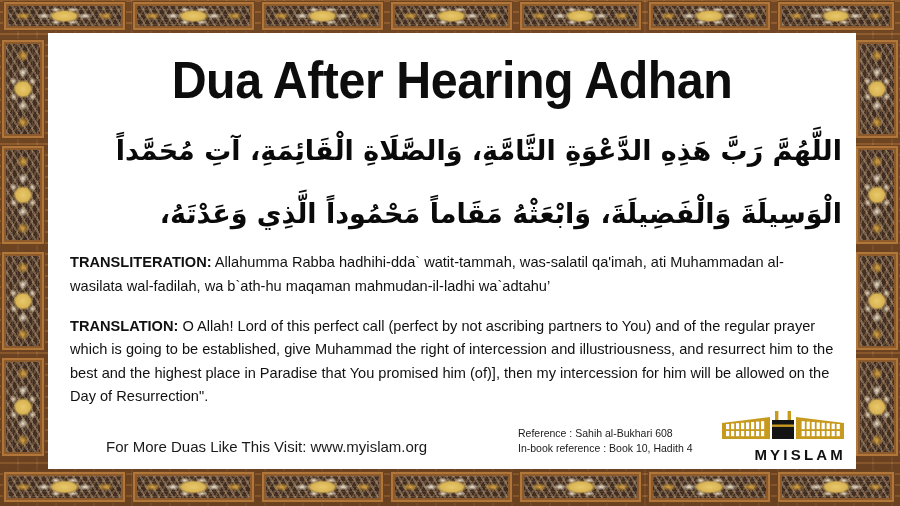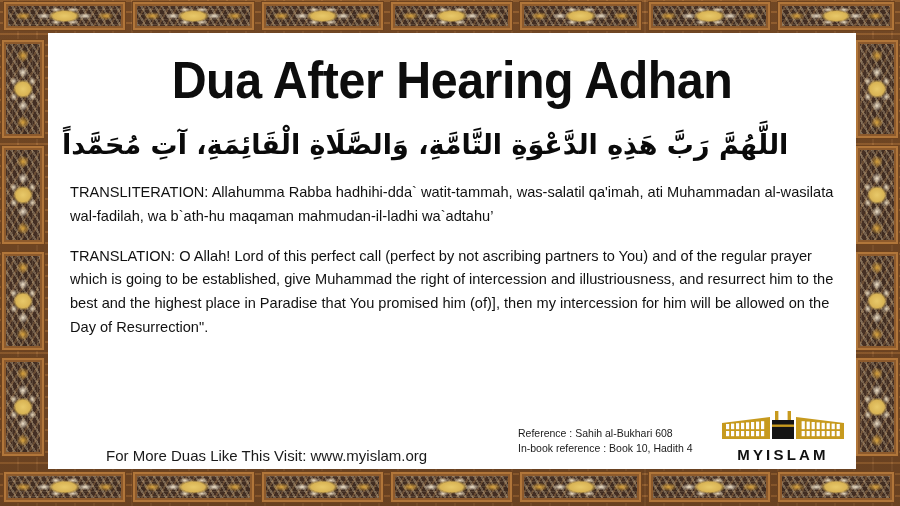--- a/index.html
+++ b/index.html
@@ -75,62 +75,62 @@
     font-size:52px;
     letter-spacing:-0.5px;
     color:#0d0d0d;
     margin:20px 0 0 0;
     transform:scaleX(.93);
     line-height:1.05;
   }
 
   .arabic{
     direction:rtl;
-    text-align:left;
+    text-align:right;
     font-family:"DejaVu Sans", sans-serif;
     font-size:27px;
     line-height:1.55;
     color:#0a0a0a;
-    margin:16px 14px 0 14px;
+    margin:22px 14px 0 14px;
     font-weight:600;
   }
 
   .para{
     margin:16px 22px 0 22px;
     font-family:"Liberation Sans", sans-serif;
     font-size:14.6px;
     line-height:1.62;
     color:#111;
     text-align:left;
   }
-  .para b{font-weight:normal;}
+  .para b{font-weight:bold;}
   #translation{}
 
   
   #footer{
     position:absolute;left:0;bottom:0;width:808px;height:70px;
   }
   #visit{
-    position:absolute;left:58px;bottom:5px;
+    position:absolute;left:58px;bottom:14px;
     font-size:15px;color:#1a1a1a;
     font-family:"Liberation Sans", sans-serif;
   }
   #reference{
     position:absolute;left:470px;bottom:12px;
     font-size:10.5px;line-height:1.5;color:#1a1a1a;
     font-family:"Liberation Sans", sans-serif;
   }
 
   
   #logo{
     position:absolute;right:10px;bottom:6px;width:126px;height:52px;
   }
   #logo .wordmark{
     position:absolute;left:0;bottom:0;width:126px;
-    text-align:center;
+    text-align:right;
     font-family:"Liberation Sans", sans-serif;
     font-weight:bold;font-size:15px;letter-spacing:3.2px;
     color:#111;
   }
   #logo .mosque{position:absolute;left:0;top:0;width:126px;height:34px;}
 </style>
 </head>
 <body>
 
 <div id="card">
@@ -161,20 +161,21 @@
         <div class="tile v" style="left: 856px; top: 252px; width: 42px; height: 98px;"></div>
         <div class="tile v" style="left: 856px; top: 358px; width: 42px; height: 98px;"></div>
       </div>
   </div>
 
   <div id="panel">
 
     <h1 id="title">Dua After Hearing Adhan</h1>
 
     <div class="arabic">اللَّهُمَّ رَبَّ هَذِهِ الدَّعْوَةِ التَّامَّةِ، وَالصَّلَاةِ الْقَائِمَةِ، آتِ مُحَمَّداً</div>
+    <div class="arabic">الْوَسِيلَةَ وَالْفَضِيلَةَ، وَابْعَثْهُ مَقَاماً مَحْمُوداً الَّذِي وَعَدْتَهُ،</div>
 
     <p class="para" id="transliteration">
       <b>TRANSLITERATION:</b>
       <span>Allahumma Rabba hadhihi-dda` watit-tammah, was-salatil qa'imah, ati Muhammadan al-wasilata wal-fadilah, wa b`ath-hu maqaman mahmudan-il-ladhi wa`adtahu’</span>
     </p>
 
     <p class="para" id="translation">
       <b>TRANSLATION:</b>
       <span>O Allah! Lord of this perfect call (perfect by not ascribing partners to You) and of the regular prayer which is going to be established, give Muhammad the right of intercession and illustriousness, and resurrect him to the best and the highest place in Paradise that You promised him (of)], then my intercession for him will be allowed on the Day of Resurrection".</span>
     </p>

